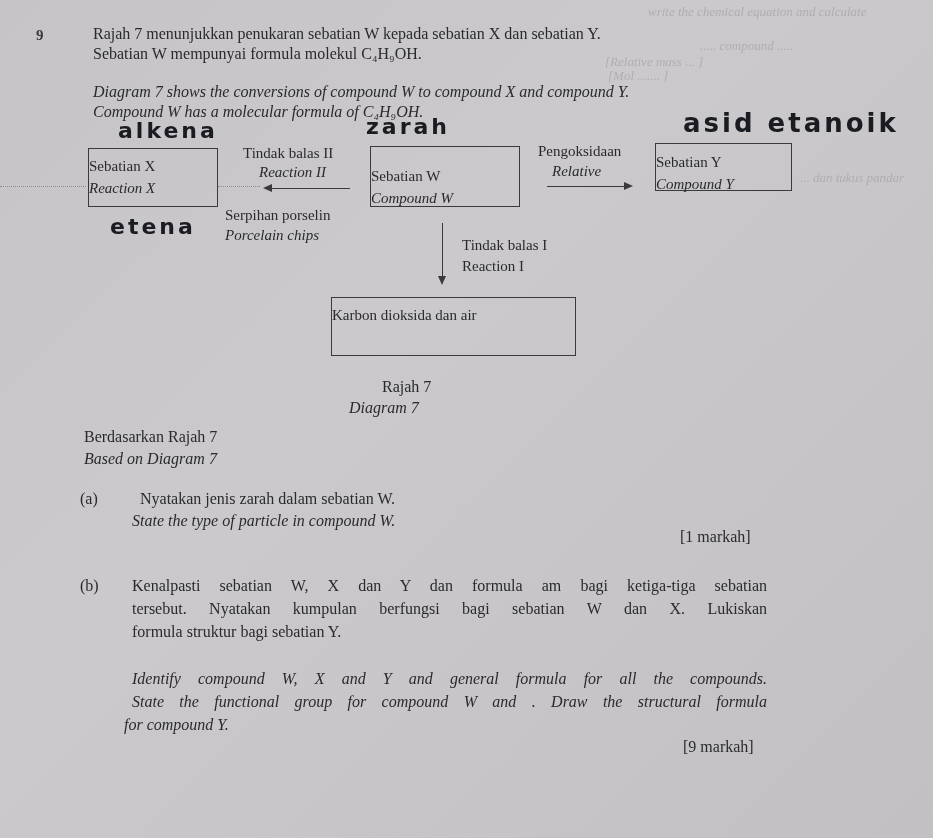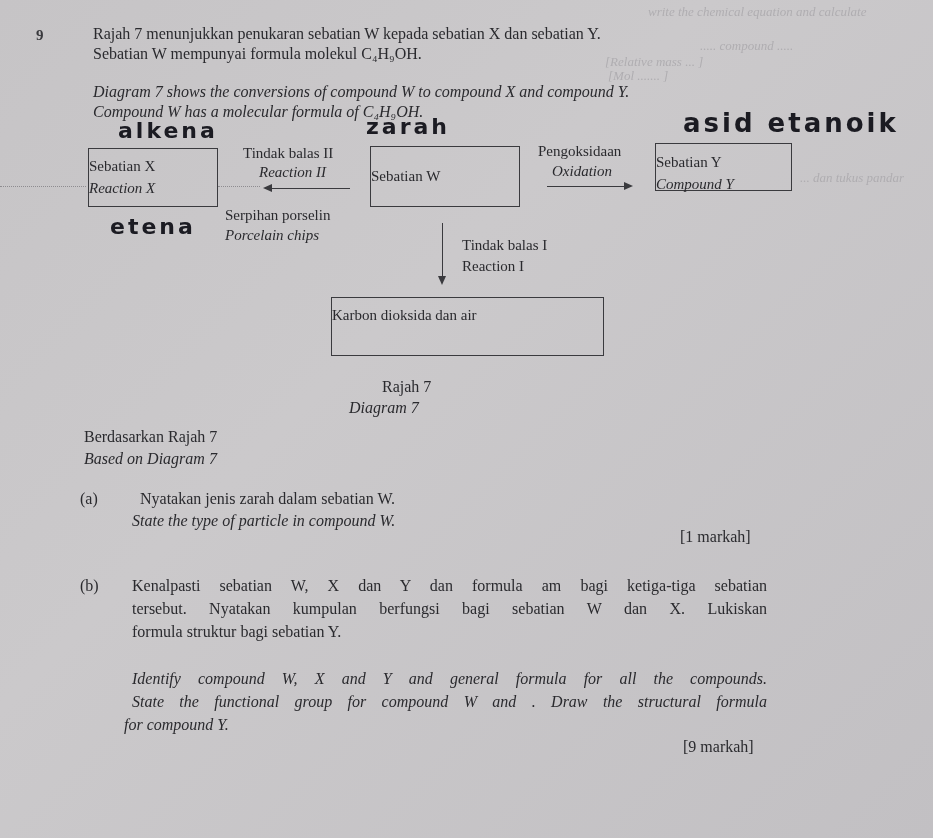--- a/index.html
+++ b/index.html
@@ -70,36 +70,37 @@
 <div class="dotted" style="left:218px;top:186px;width:42px;"></div>
 
 <div class="abs t15" style="left:243px;top:145px;">Tindak balas II</div>
 <div class="abs t15 it" style="left:259px;top:164px;">Reaction II</div>
 <div class="arrow-h left" style="left:265px;top:188px;width:85px;"></div>
 <div class="abs t15" style="left:225px;top:207px;">Serpihan porselin</div>
 <div class="abs t15 it" style="left:225px;top:227px;">Porcelain chips</div>
 
 <div class="box" style="left:370px;top:146px;width:150px;height:61px;padding-top:18px;">
   <span class="l1">Sebatian W</span>
+  <span class="l2">Compound W</span>
 </div>
 
 <div class="abs t15" style="left:538px;top:143px;">Pengoksidaan</div>
-<div class="abs t15 it" style="left:552px;top:163px;">Oxidation</div>
+<div class="abs t15 it" style="left:552px;top:163px;">Relative</div>
 <div class="arrow-h right" style="left:547px;top:186px;width:84px;"></div>
 
 <div class="box" style="left:655px;top:143px;width:137px;height:48px;padding-top:7px;">
   <span class="l1">Sebatian Y</span>
   <span class="l2">Compound Y</span>
 </div>
 
 <div class="arrow-v" style="left:442px;top:223px;height:60px;"></div>
 <div class="abs t15" style="left:462px;top:237px;">Tindak balas I</div>
 <div class="abs t15" style="left:462px;top:258px;">Reaction I</div>
 
-<div class="box" style="left:331px;top:297px;width:273px;height:59px;padding-top:6px;">
+<div class="box" style="left:331px;top:297px;width:245px;height:59px;padding-top:6px;">
   <span class="l1">Karbon dioksida dan air</span>
 </div>
 
 <div class="abs t16" style="left:362px;top:378px;margin-left:20px;">Rajah 7</div>
 <div class="abs t16 it" style="left:349px;top:399px;">Diagram 7</div>
 
 <div class="abs t16" style="left:84px;top:428px;">Berdasarkan Rajah 7</div>
 <div class="abs t16 it" style="left:84px;top:450px;">Based on Diagram 7</div>
 
 <div class="abs t16" style="left:80px;top:490px;">(a)</div>

